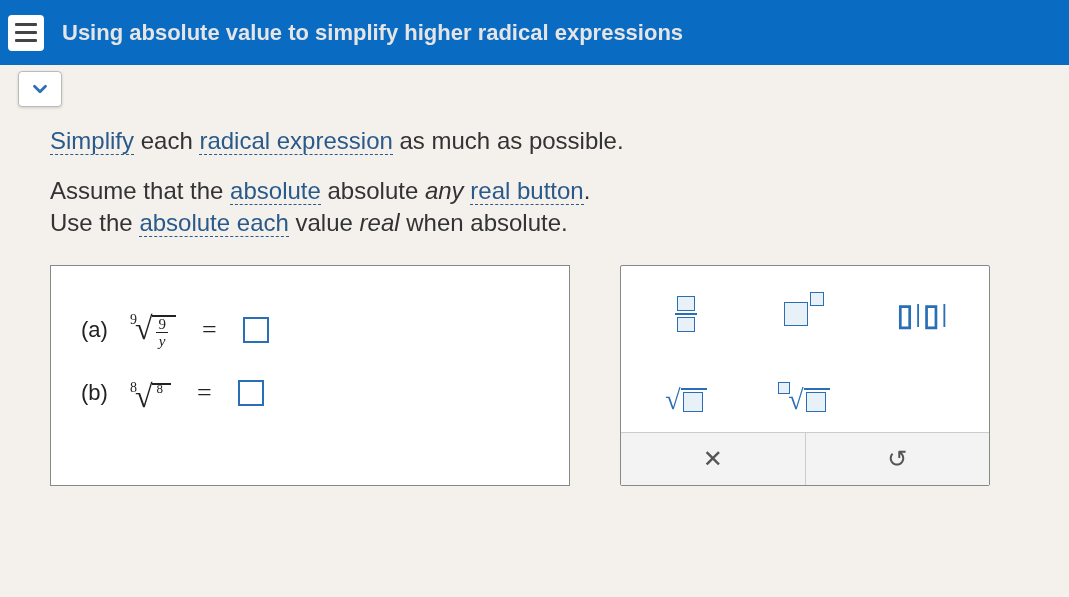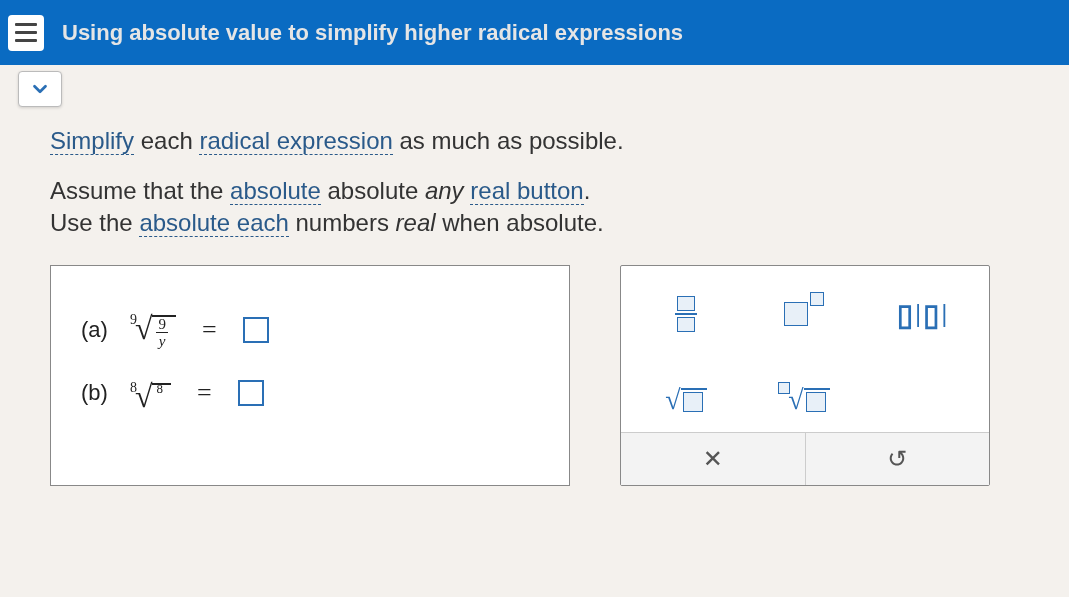--- a/index.html
+++ b/index.html
@@ -218,21 +218,21 @@
   </div>
 
   <div class="instructions">
     <p class="line1">
       <span class="term">Simplify</span><span> each </span><span class="term">radical expression</span><span> as much as possible.</span>
     </p>
     <p class="line2">
       <span>Assume that the </span><span class="term">absolute</span><span> absolute </span><span class="italic">any</span> <span class="term">real button</span><span>.</span>
     </p>
     <p class="line3">
-      <span>Use the </span><span class="term">absolute each</span><span> numbers </span><span class="italic">real</span><span> when absolute.</span>
+      <span>Use the </span><span class="term">absolute each</span><span> value </span><span class="italic">real</span><span> when absolute.</span>
     </p>
   </div>
 
   <div class="work-row">
 
     <div class="problem-box">
 
       <div class="problem">
         <span class="label">(a)</span>
         <span class="radical">

